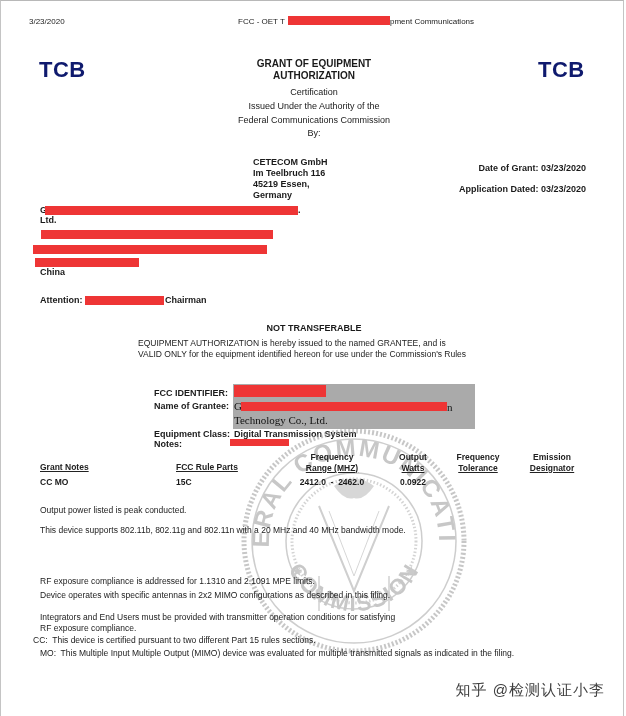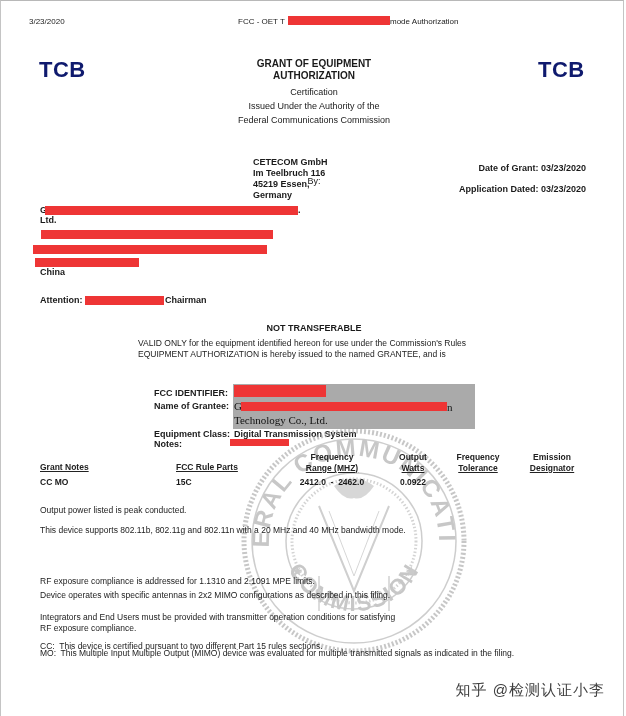--- a/index.html
+++ b/index.html
@@ -28,33 +28,33 @@
     .watermark { position: absolute; right: 18px; top: 680px; font-size: 15px; color: #404040; letter-spacing: 1px; }
   </style>
 </head>
 <body>
 
 <div class="page">
 
   <div class="abs small" style="left:28px; top:16px;">3/23/2020</div>
   <div class="abs small" style="left:237px; top:16px;">FCC - OET T</div>
   <div class="redact" style="left:287px; top:15px; width:102px; height:9px;"></div>
-  <div class="abs small" style="left:389px; top:16px;">mode Authorization</div>
+  <div class="abs small" style="left:389px; top:16px;">pment Communications</div>
 
   <div class="abs tcb" style="left:38px; top:56px;">TCB</div>
   <div class="abs tcb" style="left:537px; top:56px;">TCB</div>
 
   <div class="abs" style="left:213px; top:57px; width:200px;">
     <div class="cb">GRANT OF EQUIPMENT</div>
     <div class="cb">AUTHORIZATION</div>
   </div>
   <div class="abs cn" style="left:213px; top:86px; width:200px;">Certification</div>
   <div class="abs cn" style="left:193px; top:100px; width:240px;">Issued Under the Authority of the</div>
   <div class="abs cn" style="left:193px; top:114px; width:240px;">Federal Communications Commission</div>
-  <div class="abs cn" style="left:213px; top:127px; width:200px;margin-top:48px;">By:</div>
+  <div class="abs cn" style="left:213px; top:127px; width:200px;">By:</div>
 
   <div class="abs b9" style="left:252px; top:156px; line-height:11px; font-weight:bold;">
     <div>CETECOM GmbH</div>
     <div>Im Teelbruch 116</div>
     <div>45219 Essen,</div>
     <div>Germany</div>
   </div>
 
   <div class="abs b9" style="right:37px; top:162px; text-align:right;">
     <span>Date of Grant:</span>
@@ -73,22 +73,22 @@
   <div class="redact" style="left:32px; top:244px; width:234px;"></div>
   <div class="redact" style="left:34px; top:257px; width:104px;"></div>
   <div class="abs b9" style="left:39px; top:266px;">China</div>
 
   <div class="abs b9" style="left:39px; top:294px;">Attention:</div>
   <div class="redact" style="left:84px; top:295px; width:79px;"></div>
   <div class="abs b9" style="left:164px; top:294px;">Chairman</div>
 
   <div class="abs b9" style="left:213px; top:322px; width:200px; text-align:center;">NOT TRANSFERABLE</div>
   <div class="abs n9" style="left:137px; top:337px; width:380px;">
+    <div>EQUIPMENT AUTHORIZATION is hereby issued to the named GRANTEE, and is</div>
     <div>VALID ONLY for the equipment identified hereon for use under the Commission's Rules</div>
-    <div>EQUIPMENT AUTHORIZATION is hereby issued to the named GRANTEE, and is</div>
   </div>
 
   <div class="grey" style="left:232px; top:383px; width:242px; height:45px;"></div>
   <div class="abs b9" style="left:153px; top:387px;">FCC IDENTIFIER:</div>
   <div class="redact" style="left:233px; top:384px; width:92px; height:12px;"></div>
   <div class="abs b9" style="left:153px; top:400px;">Name of Grantee:</div>
   <div class="abs serif" style="left:233px; top:399px;">G</div>
   <div class="redact" style="left:240px; top:401px; width:206px; height:9px;"></div>
   <div class="abs serif" style="left:446px; top:400px;">n</div>
   <div class="abs serif" style="left:233px; top:413px;">Technology Co., Ltd.</div>
@@ -154,17 +154,17 @@
       <div class="abs b9" style="left:484px; top:25px; width:56px; text-align:center; font-size:8.5px;"></div>
     </div>
   </div>
 
   <div class="abs n9" style="left:39px; top:504px; width:380px;">Output power listed is peak conducted.</div>
   <div class="abs n9" style="left:39px; top:524px; width:380px;">This device supports 802.11b, 802.11g and 802.11n with a 20 MHz and 40 MHz bandwidth mode.</div>
   <div class="abs n9" style="left:39px; top:555px; width:400px;margin-top:34px;">Device operates with specific antennas in 2x2 MIMO configurations as described in this filing.</div>
   <div class="abs n9" style="left:39px; top:575px; width:400px;">RF exposure compliance is addressed for 1.1310 and 2.1091 MPE limits.</div>
   <div class="abs n9" style="left:39px; top:595px; width:360px;margin-top:16px;">Integrators and End Users must be provided with transmitter operation conditions for satisfying RF exposure compliance.</div>
 
-  <div class="abs n9" style="left:39px; top:634px; width:560px; white-space:pre;margin-top:6px;">CC:  This device is certified pursuant to two different Part 15 rules sections.</div>
+  <div class="abs n9" style="left:32px; top:634px; width:560px; white-space:pre;">CC:  This device is certified pursuant to two different Part 15 rules sections.</div>
   <div class="abs n9" style="left:39px; top:647px; width:580px; white-space:pre;">MO:  This Multiple Input Multiple Output (MIMO) device was evaluated for multiple transmitted signals as indicated in the filing.</div>
 
   <div class="watermark">知乎 @检测认证小李</div>
 </div>
 
 </body></html>

